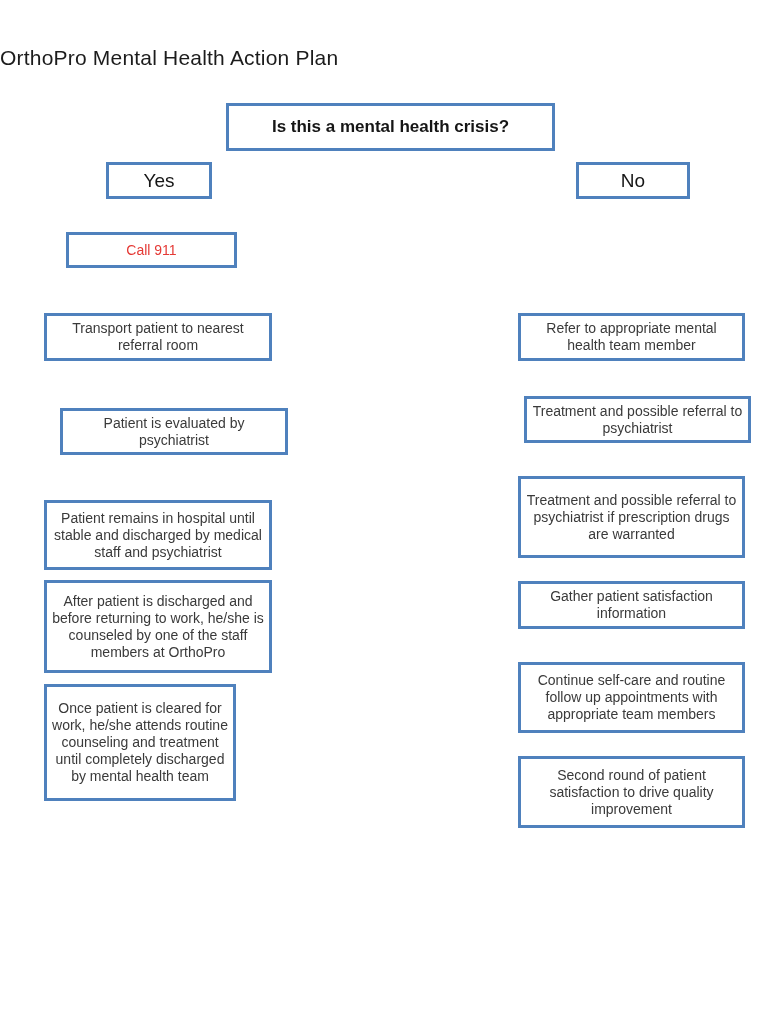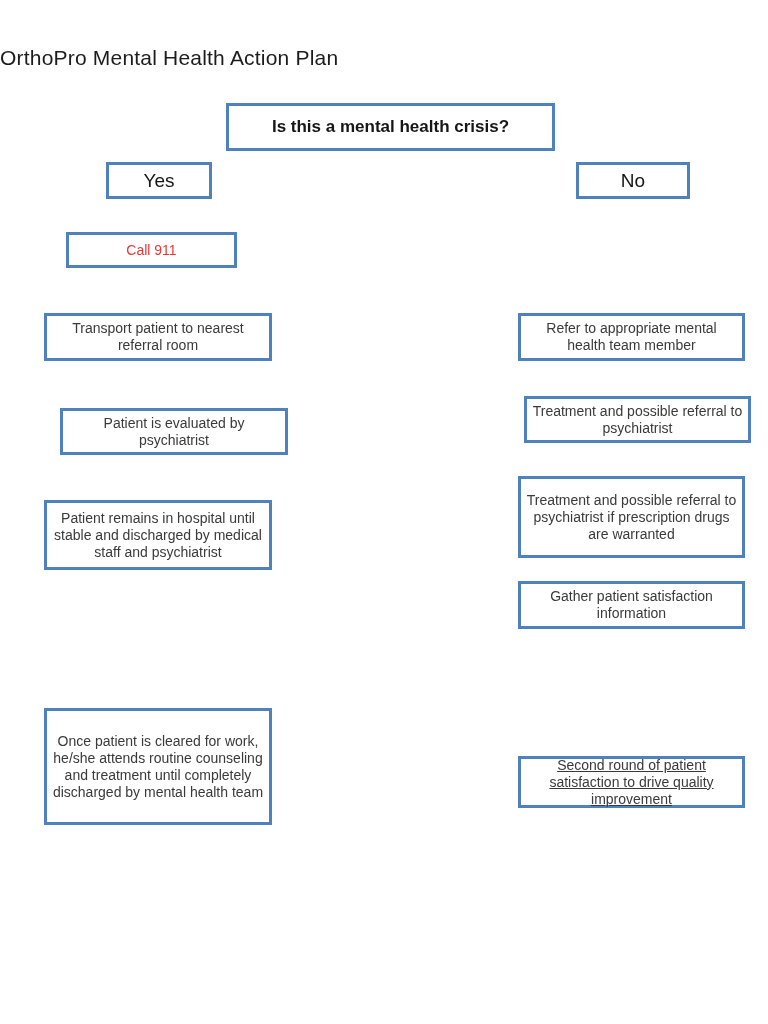--- a/index.html
+++ b/index.html
@@ -51,30 +51,30 @@
   .no-label  { left: 576px; top: 162px; width: 114px; height: 37px; }
 
   .alert-text { color: #e53935; }
 
   
   .y-call      { left: 66px; top: 232px; width: 171px; height: 36px; text-align: center; }
   .y-transport { left: 44px; top: 313px; width: 228px; height: 48px; }
   .y-evaluated { left: 44px; top: 408px; width: 228px; height: 47px; margin-left: 16px; }
   .y-remains   { left: 44px; top: 476px; width: 228px; height: 70px; margin-top: 24px; }
   .y-after     { left: 44px; top: 580px; width: 228px; height: 93px; }
-  .y-once      { left: 44px; top: 708px; width: 228px; height: 117px; }
+  .y-once      { left: 44px; top: 684px; width: 192px; height: 117px; }
 
   
   .n-identify  { left: 518px; top: 231px; width: 227px; height: 36px; }
   .n-refer     { left: 518px; top: 313px; width: 227px; height: 48px; }
   .n-treat     { left: 524px; top: 396px; width: 227px; height: 47px; }
   .n-treat-rx  { left: 518px; top: 476px; width: 227px; height: 82px; }
   .n-gather    { left: 518px; top: 581px; width: 227px; height: 48px; }
   .n-continue  { left: 518px; top: 662px; width: 227px; height: 71px; }
-  .n-second    { left: 518px; top: 756px; width: 227px; height: 52px; text-decoration: underline; }
+  .n-second    { left: 518px; top: 756px; width: 227px; height: 72px; }
 </style>
 </head>
 <body>
 
 <div class="page">
 
   <div class="title">OrthoPro Mental Health Action Plan</div>
 
   <div class="fbox question">Is this a mental health crisis?</div>
 
@@ -83,28 +83,30 @@
   <div class="fbox branch-label no-label">No</div>
 
   <div class="fbox y-call alert-text">Call 911</div>
 
   <div class="fbox y-transport">Transport patient to nearest referral room</div>
 
   <div class="fbox y-evaluated">Patient is evaluated by psychiatrist</div>
 
   <div class="fbox y-remains">Patient remains in hospital until stable and discharged by medical staff and psychiatrist</div>
 
+  <div class="fbox y-after">After patient is discharged and before returning to work, he/she is counseled by one of the staff members at OrthoPro</div>
 
   <div class="fbox y-once">Once patient is cleared for work, he/she attends routine counseling and treatment until completely discharged by mental health team</div>
 
 
   <div class="fbox n-refer">Refer to appropriate mental health team member</div>
 
   <div class="fbox n-treat">Treatment and possible referral to psychiatrist</div>
 
   <div class="fbox n-treat-rx">Treatment and possible referral to psychiatrist if prescription drugs are warranted</div>
 
   <div class="fbox n-gather">Gather patient satisfaction information</div>
 
+  <div class="fbox n-continue">Continue self-care and routine follow up appointments with appropriate team members</div>
 
   <div class="fbox n-second">Second round of patient satisfaction to drive quality improvement</div>
 
 </div>
 
 </body></html>

